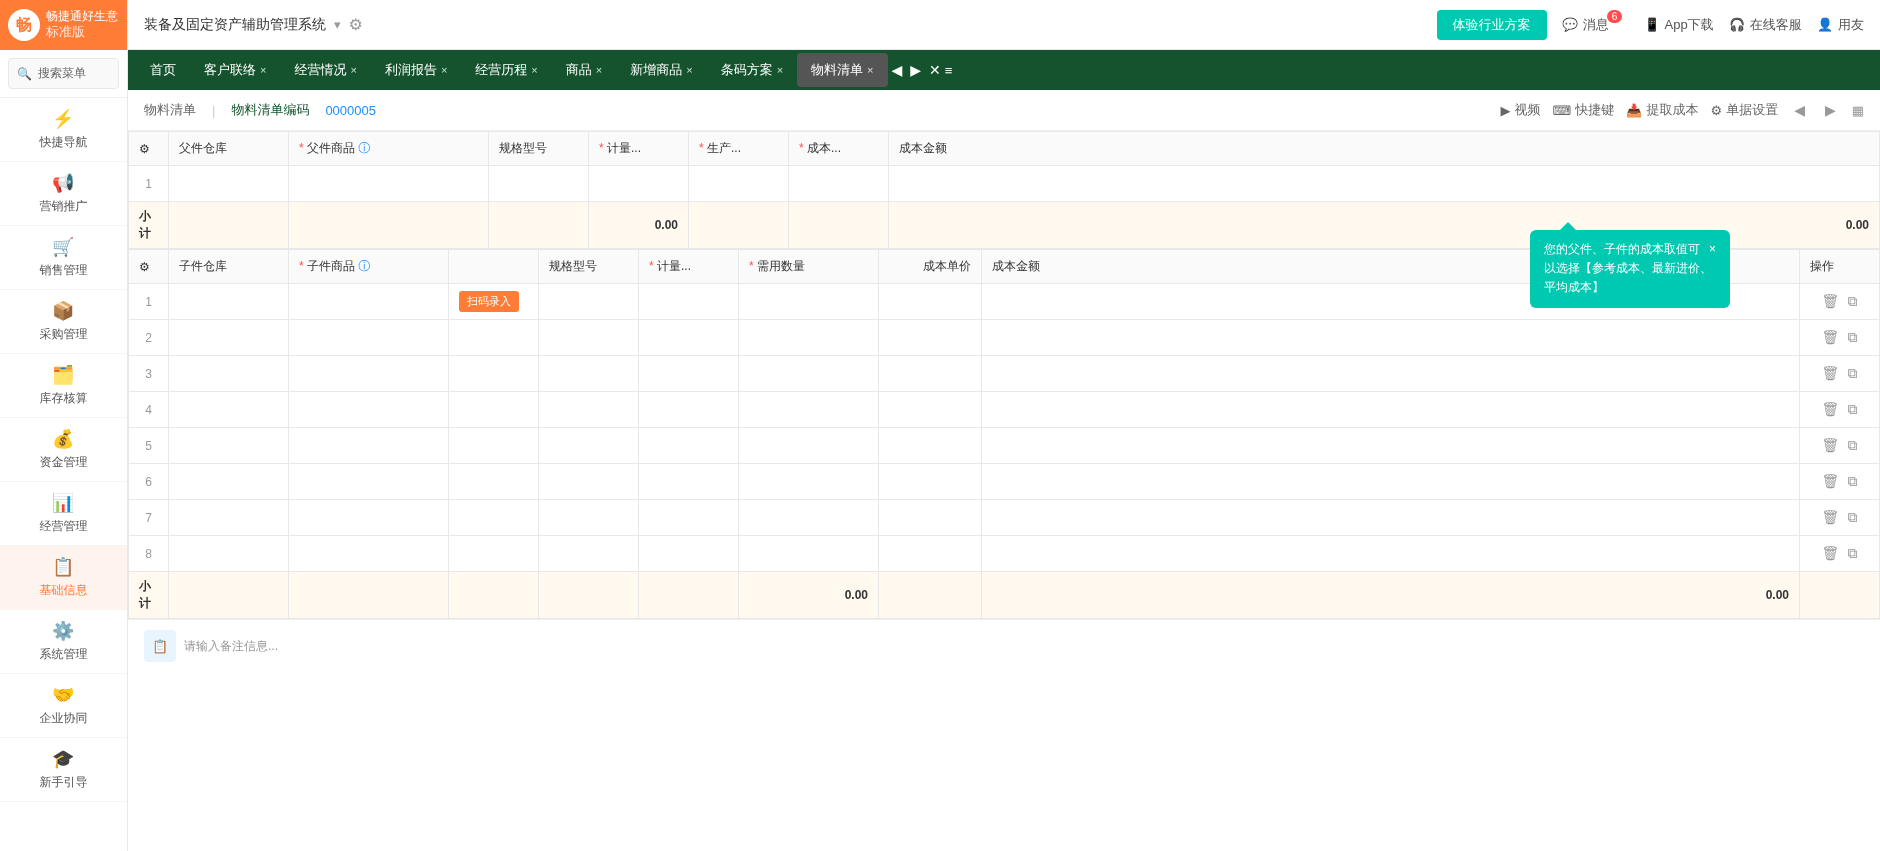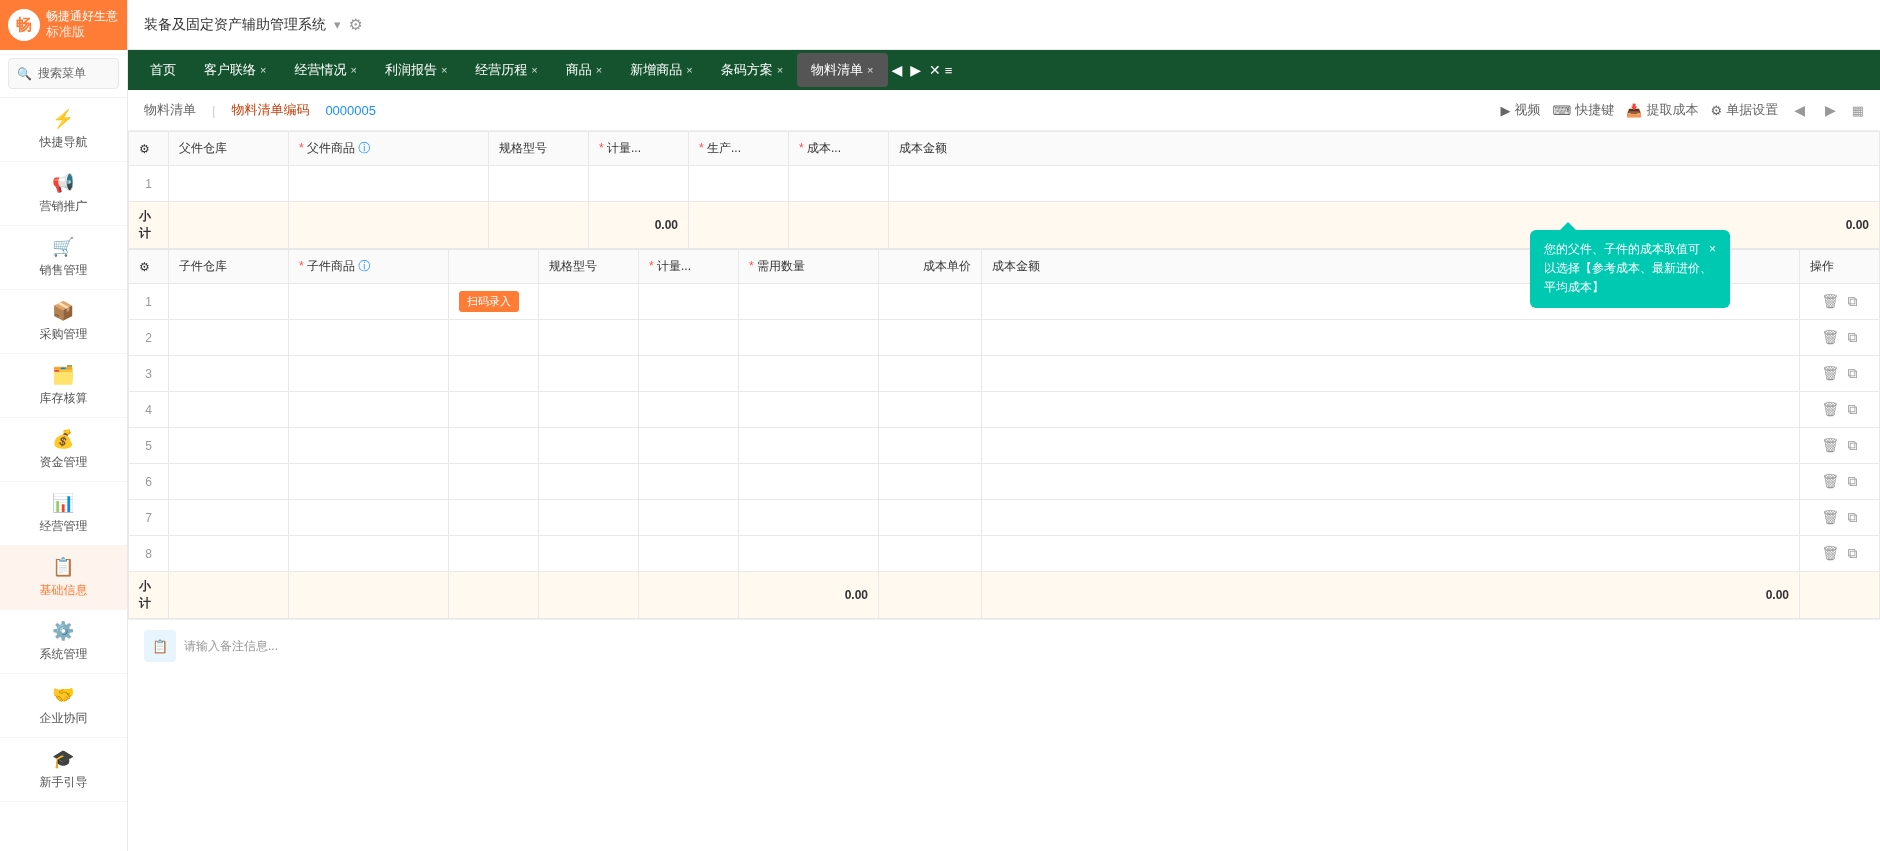--- a/index.html
+++ b/index.html
@@ -378,20 +378,40 @@
 </div>
 
 <div class="main-area">
 
   <div class="top-header">
     <div class="top-header-left">
       <span class="system-title">装备及固定资产辅助管理系统</span>
       <span style="cursor:pointer;color:#999;">▾</span>
       <span style="cursor:pointer;color:#999;font-size:16px;">⚙</span>
     </div>
+    <div class="top-header-right">
+      <button class="trial-btn">体验行业方案</button>
+      <div class="header-btn">
+        <span>💬</span>
+        <span>消息</span>
+        <span class="badge">6</span>
+      </div>
+      <div class="header-btn">
+        <span>📱</span>
+        <span>App下载</span>
+      </div>
+      <div class="header-btn">
+        <span>🎧</span>
+        <span>在线客服</span>
+      </div>
+      <div class="header-btn">
+        <span>👤</span>
+        <span>用友</span>
+      </div>
+    </div>
   </div>
 
   <div class="nav-tabs">
     <div class="nav-tab">
       <span>首页</span>
     </div>
     <div class="nav-tab">
       <span>客户联络</span>
       <span class="nav-tab-close">×</span>
     </div>
@@ -429,21 +449,21 @@
     <span style="color:white;cursor:pointer;margin-left:4px;">≡</span>
   </div>
 
   <div class="content-area">
 
     <div class="page-toolbar">
       <div class="breadcrumb">
         <span>物料清单</span>
       </div>
       <span style="color:#ccc;">|</span>
-      <span style="color:#c2410c;">物料清单编码</span>
+      <span style="color:#14532d;">物料清单编码</span>
       <span class="doc-id" style="color:#1890ff;">0000005</span>
       <div class="toolbar-right">
         <div class="toolbar-item">
           <span>▶</span>
           <span>视频</span>
         </div>
         <div class="toolbar-item">
           <span>⌨</span>
           <span>快捷键</span>
         </div>

